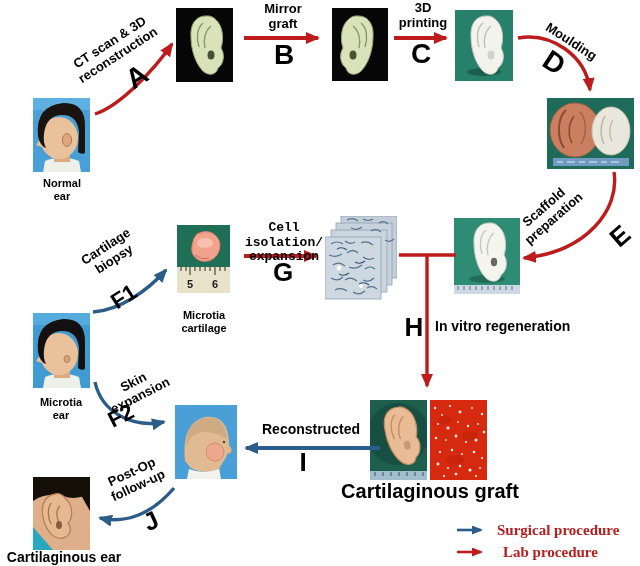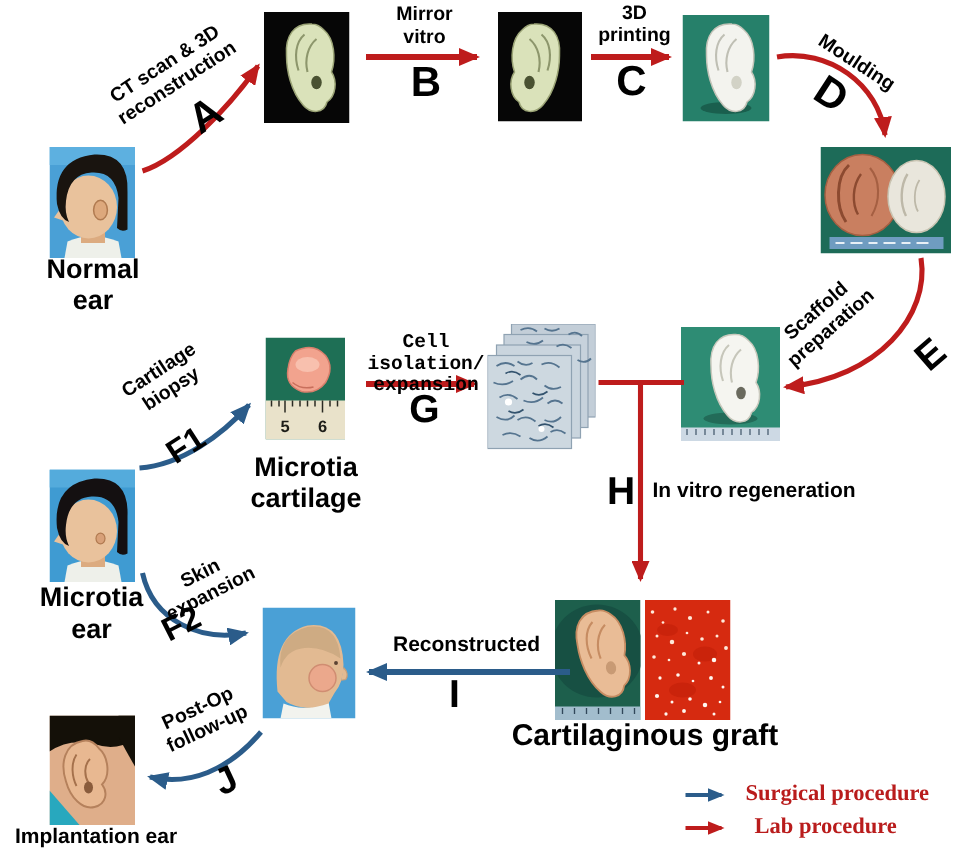--- a/index.html
+++ b/index.html
@@ -2,21 +2,21 @@
 <html><head>
 <meta charset="utf-8">
 <style>
   html,body{margin:0;padding:0;background:#ffffff;}
   #canvas{position:relative;width:640px;height:566px;background:#ffffff;overflow:hidden;
           font-family:"Liberation Sans","DejaVu Sans",sans-serif;}
   .ph{position:absolute;line-height:0;}
   .ph svg{display:block;}
   .lbl{position:absolute;font-weight:bold;font-size:13px;line-height:1.12;color:#000;
        text-align:center;white-space:pre-line;transform:translate(-50%,-50%);}
-  .cap{position:absolute;font-weight:bold;font-size:18px;line-height:1.15;color:#000;
+  .cap{position:absolute;font-weight:bold;font-size:11px;line-height:1.15;color:#000;
        text-align:center;white-space:pre-line;transform:translate(-50%,-50%);}
   .letter{position:absolute;font-weight:bold;font-size:27px;line-height:1;color:#000;
        transform:translate(-50%,-50%);}
   .arrow{position:absolute;overflow:visible;}
   .legend-text{position:absolute;font-family:"Liberation Serif","DejaVu Serif",serif;
        font-weight:bold;font-size:15px;color:#b91c1c;transform:translateY(-50%);white-space:nowrap;}
 </style>
 </head>
 <body>
 
@@ -271,21 +271,21 @@
       <path d="M46,0 H57 V34 Q50,22 46,14 Z" fill="#141008"></path>
       <path d="M0,50 L20,73 L0,73 Z" fill="#28a8be"></path>
       <g>
         <path d="M22,17 C10,19 7,32 11,44 C14,55 22,63 30,61 C38,59 39,51 35,46 C41,40 39,27 33,22 C30,18 26,16 22,17 Z" fill="#e8b891" stroke="#b5815c" stroke-width="1.3"></path>
         <path d="M18,26 C14,32 15,41 18,47" fill="none" stroke="#a5714c" stroke-width="1.3"></path>
         <path d="M27,29 C23,33 23,40 26,45" fill="none" stroke="#a5714c" stroke-width="1.3"></path>
         <ellipse cx="26" cy="48" rx="3" ry="4" fill="#8a5c3c"></ellipse>
       </g>
     </svg>
   </div>
-  <div class="cap" style="left:64px;top:557px;font-size:14px;white-space:nowrap;">Implantation ear</div>
+  <div class="cap" style="left:64px;top:557px;font-size:14px;white-space:nowrap;">Cartilaginous ear</div>
 
   <svg class="arrow" style="left:86px;top:30px;" width="98" height="94">
     <path d="M9,84 C34,76 68,40 86,14" fill="none" stroke="#be1c1c" stroke-width="3.4" marker-end="url(#ah-r)"></path>
   </svg>
   <svg class="arrow" style="left:242px;top:31px;" width="86" height="14">
     <path d="M2,7 L76,7" fill="none" stroke="#be1c1c" stroke-width="4" marker-end="url(#ah-r)"></path>
   </svg>
   <svg class="arrow" style="left:392px;top:31px;" width="64" height="14">
     <path d="M2,7 L54,7" fill="none" stroke="#be1c1c" stroke-width="4" marker-end="url(#ah-r)"></path>
   </svg>
@@ -313,21 +313,21 @@
   </svg>
   <svg class="arrow" style="left:90px;top:480px;" width="90" height="48">
     <path d="M84,8 C62,34 36,44 10,38" fill="none" stroke="#2b5c8a" stroke-width="3.4" marker-end="url(#ah-b)"></path>
   </svg>
 
   <div class="lbl" style="left:114px;top:49px;transform:translate(-50%,-50%) rotate(-33deg);">CT scan &amp; 3D
 reconstruction</div>
   <div class="letter" style="left:137px;top:77px;font-size:28px;transform:translate(-50%,-50%) rotate(-33deg);">A</div>
 
   <div class="lbl" style="left:283px;top:17px;">Mirror
-vitro</div>
+graft</div>
   <div class="letter" style="left:284px;top:55px;font-size:28px;">B</div>
 
   <div class="lbl" style="left:423px;top:16px;text-align:center;">3D
 printing</div>
   <div class="letter" style="left:421px;top:54px;font-size:28px;">C</div>
 
   <div class="lbl" style="left:571px;top:42px;transform:translate(-50%,-50%) rotate(33deg);">Moulding</div>
   <div class="letter" style="left:554px;top:63px;font-size:28px;transform:translate(-50%,-50%) rotate(33deg);">D</div>
 
   <div class="lbl" style="left:549px;top:213px;transform:translate(-50%,-50%) rotate(-41deg);">Scaffold

